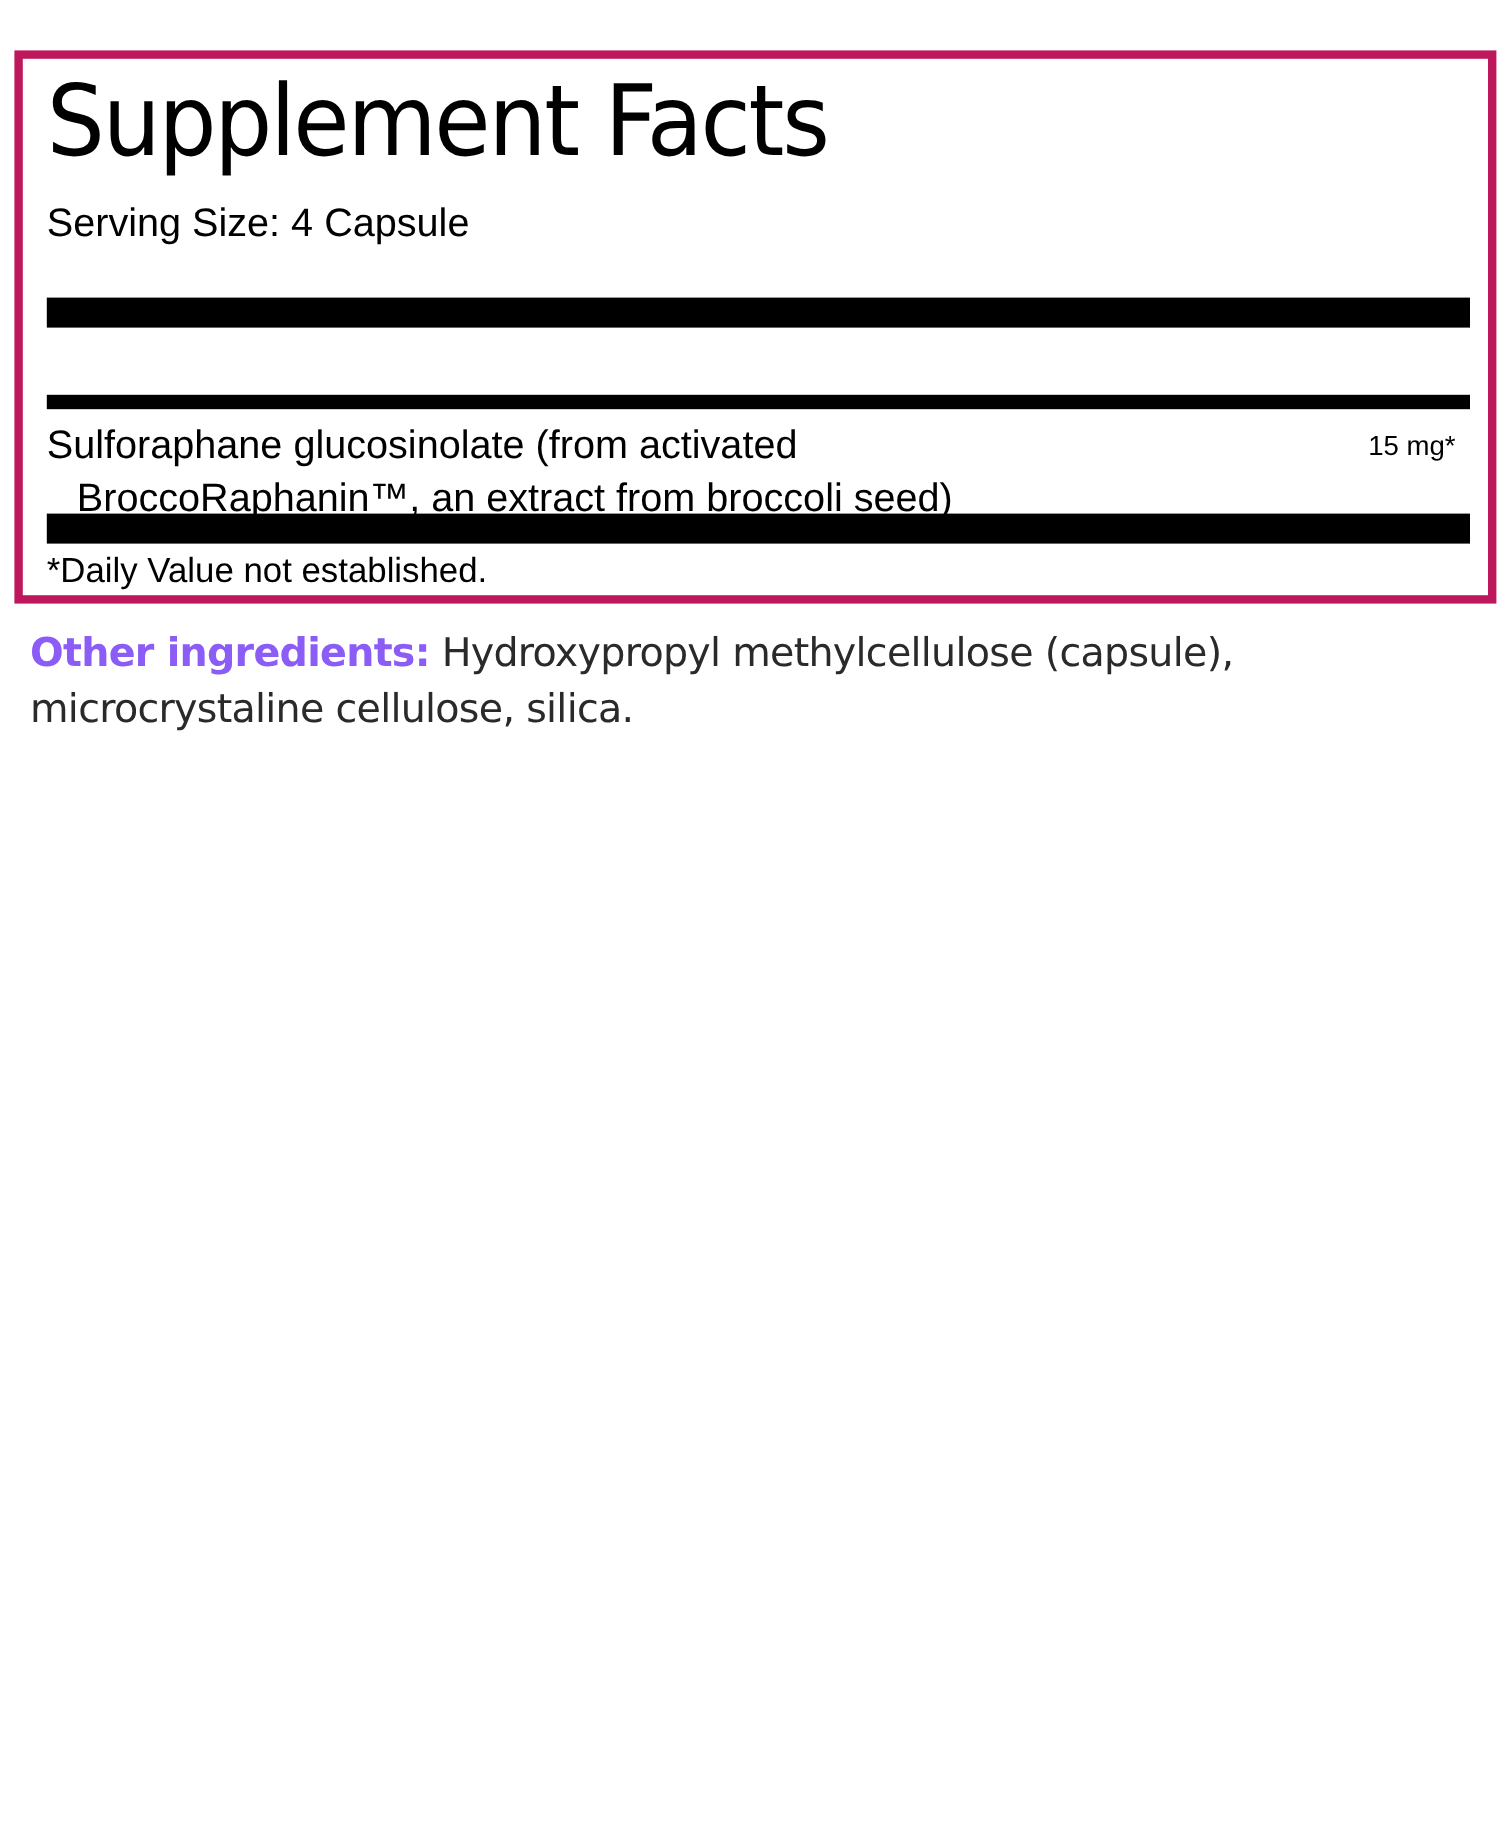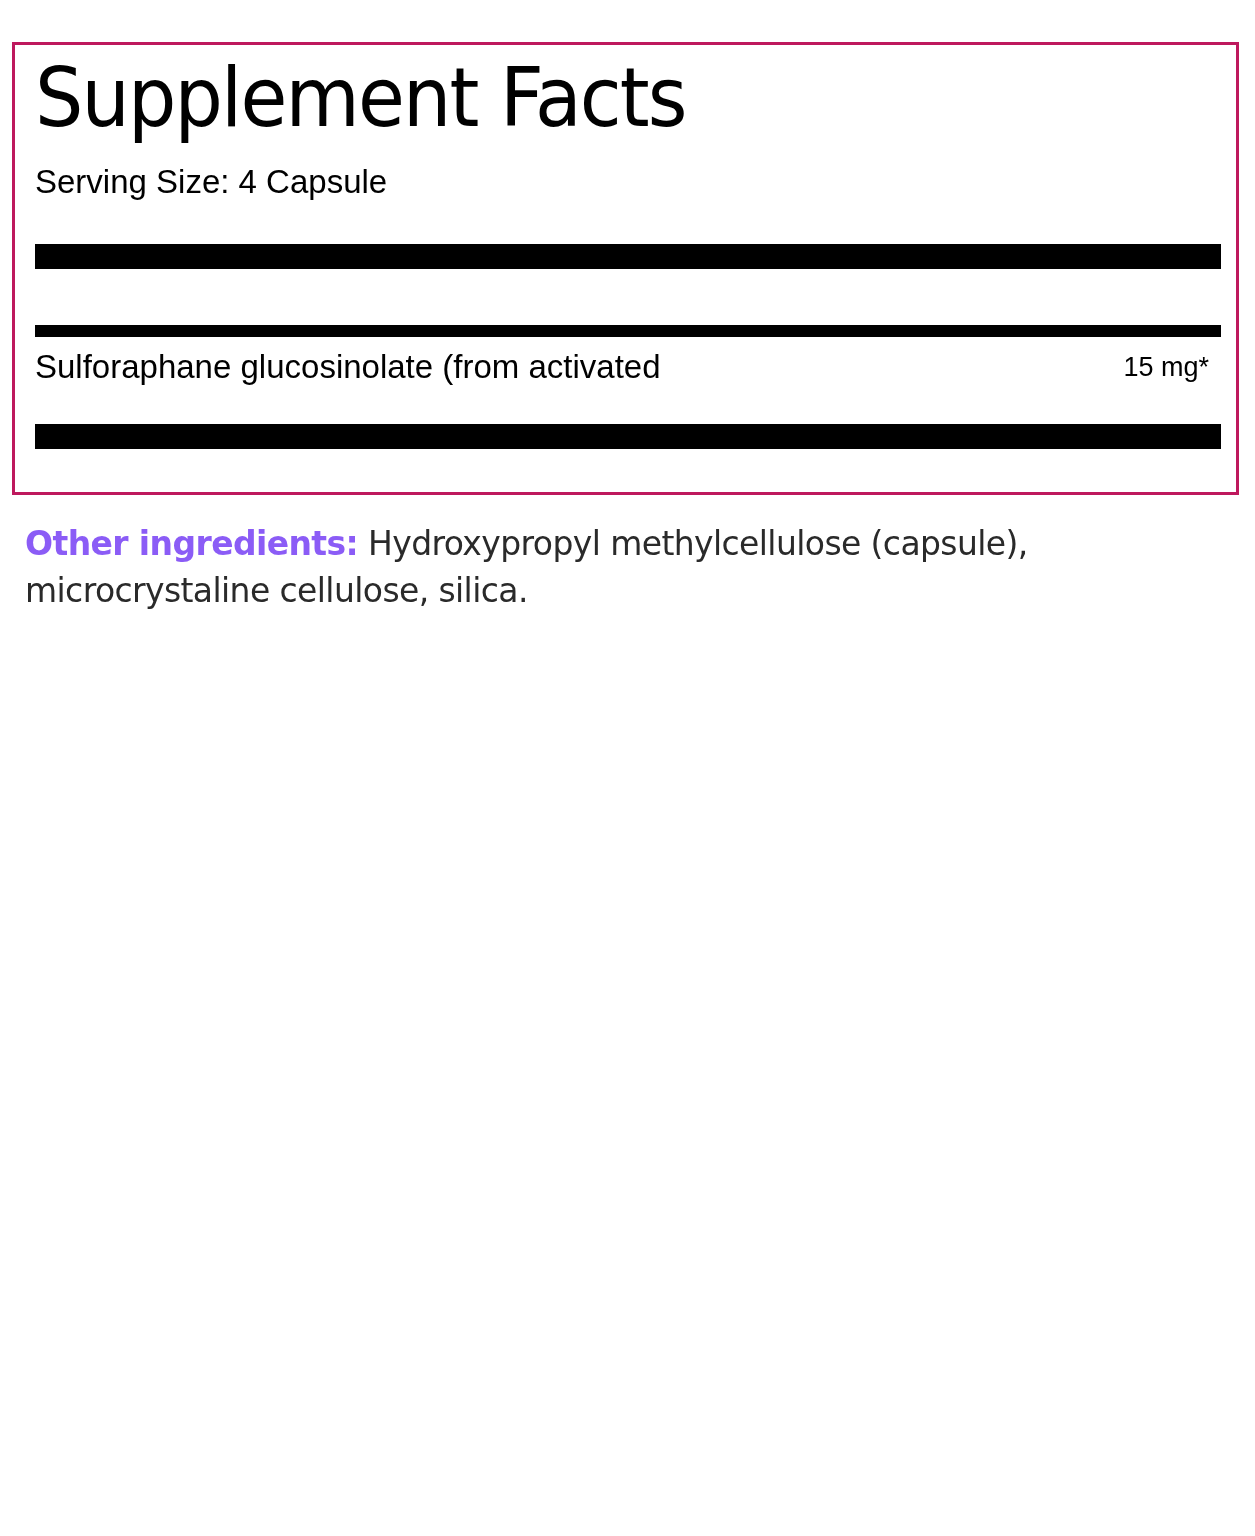--- a/index.html
+++ b/index.html
@@ -13,21 +13,21 @@
       position: relative;
       overflow: hidden;
       color: #000;
     }
     .facts-box {
       position: absolute;
       left: 12px;
       top: 42px;
       width: 1221px;
       height: 447px;
-      border: 3px solid #be185d;
+      border: 7px solid #be185d;
       box-sizing: content-box;
     }
     .title {
       position: absolute;
       left: 20px;
       top: 12px;
       font-family: "DejaVu Sans", sans-serif;
       font-size: 82px;
       line-height: 1;
       letter-spacing: -2px;
@@ -77,21 +77,21 @@
     }
     .ingredient-name .l2 {
       display: block;
       padding-left: 25px;
     }
     .ingredient-amount {
       position: absolute;
       right: 27px;
       top: 300px;
       font-family: "Liberation Sans", sans-serif;
-      font-size: 27px;
+      font-size: 23px;
       line-height: 44px;
       white-space: nowrap;
       text-align: right;
     }
     .footnote {
       position: absolute;
       left: 20px;
       top: 413px;
       font-family: "Liberation Sans", sans-serif;
       font-size: 29px;
@@ -121,20 +121,22 @@
   <h1 class="title">Supplement Facts</h1>
   <div class="line serving-size">Serving Size: 4 Capsule</div>
 
   <div class="bar bar-1"></div>
 
 
   <div class="bar bar-2"></div>
 
   <div class="ingredient-name">
     <span>Sulforaphane glucosinolate (from activated</span>
+    <span class="l2">BroccoRaphanin™, an extract from broccoli seed)</span>
   </div>
   <div class="ingredient-amount">15 mg*</div>
 
   <div class="bar bar-3"></div>
 
+  <div class="footnote">*Daily Value not established.</div>
 </div>
 
 <div class="other-ingredients"><span class="label">Other ingredients:</span><span> Hydroxypropyl methylcellulose (capsule), microcrystaline cellulose, silica.</span></div>
 
 </body></html>

